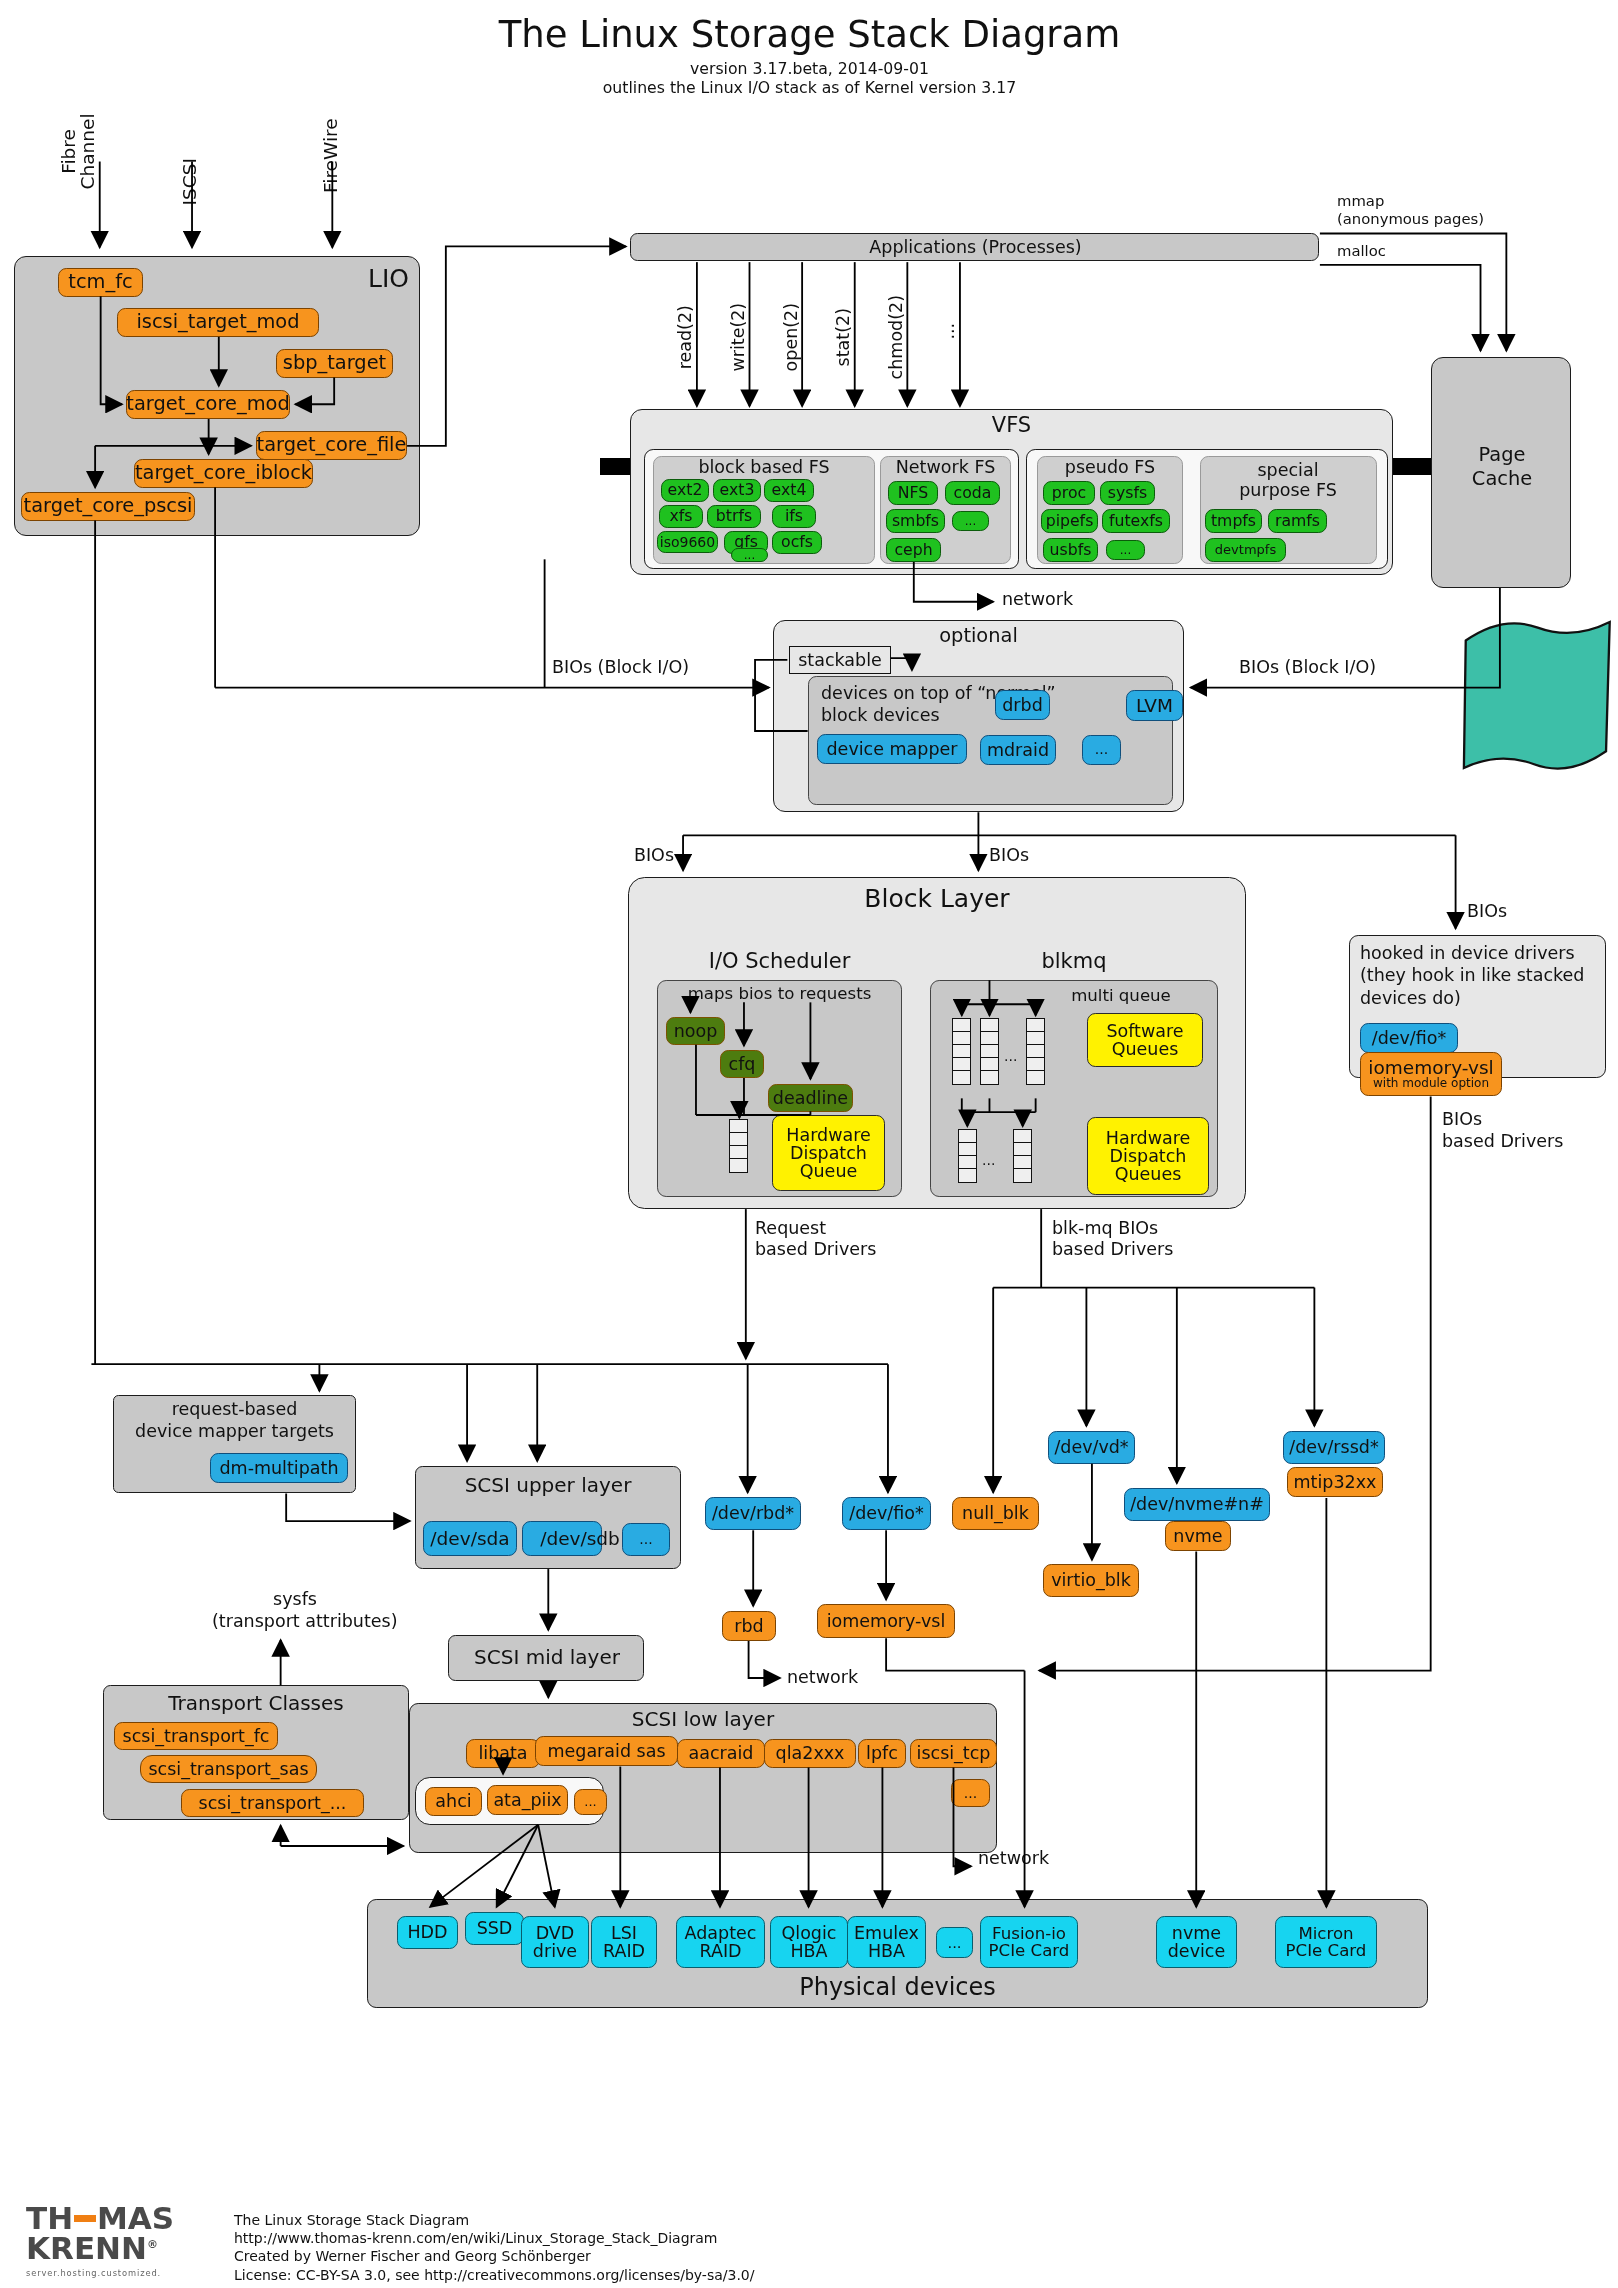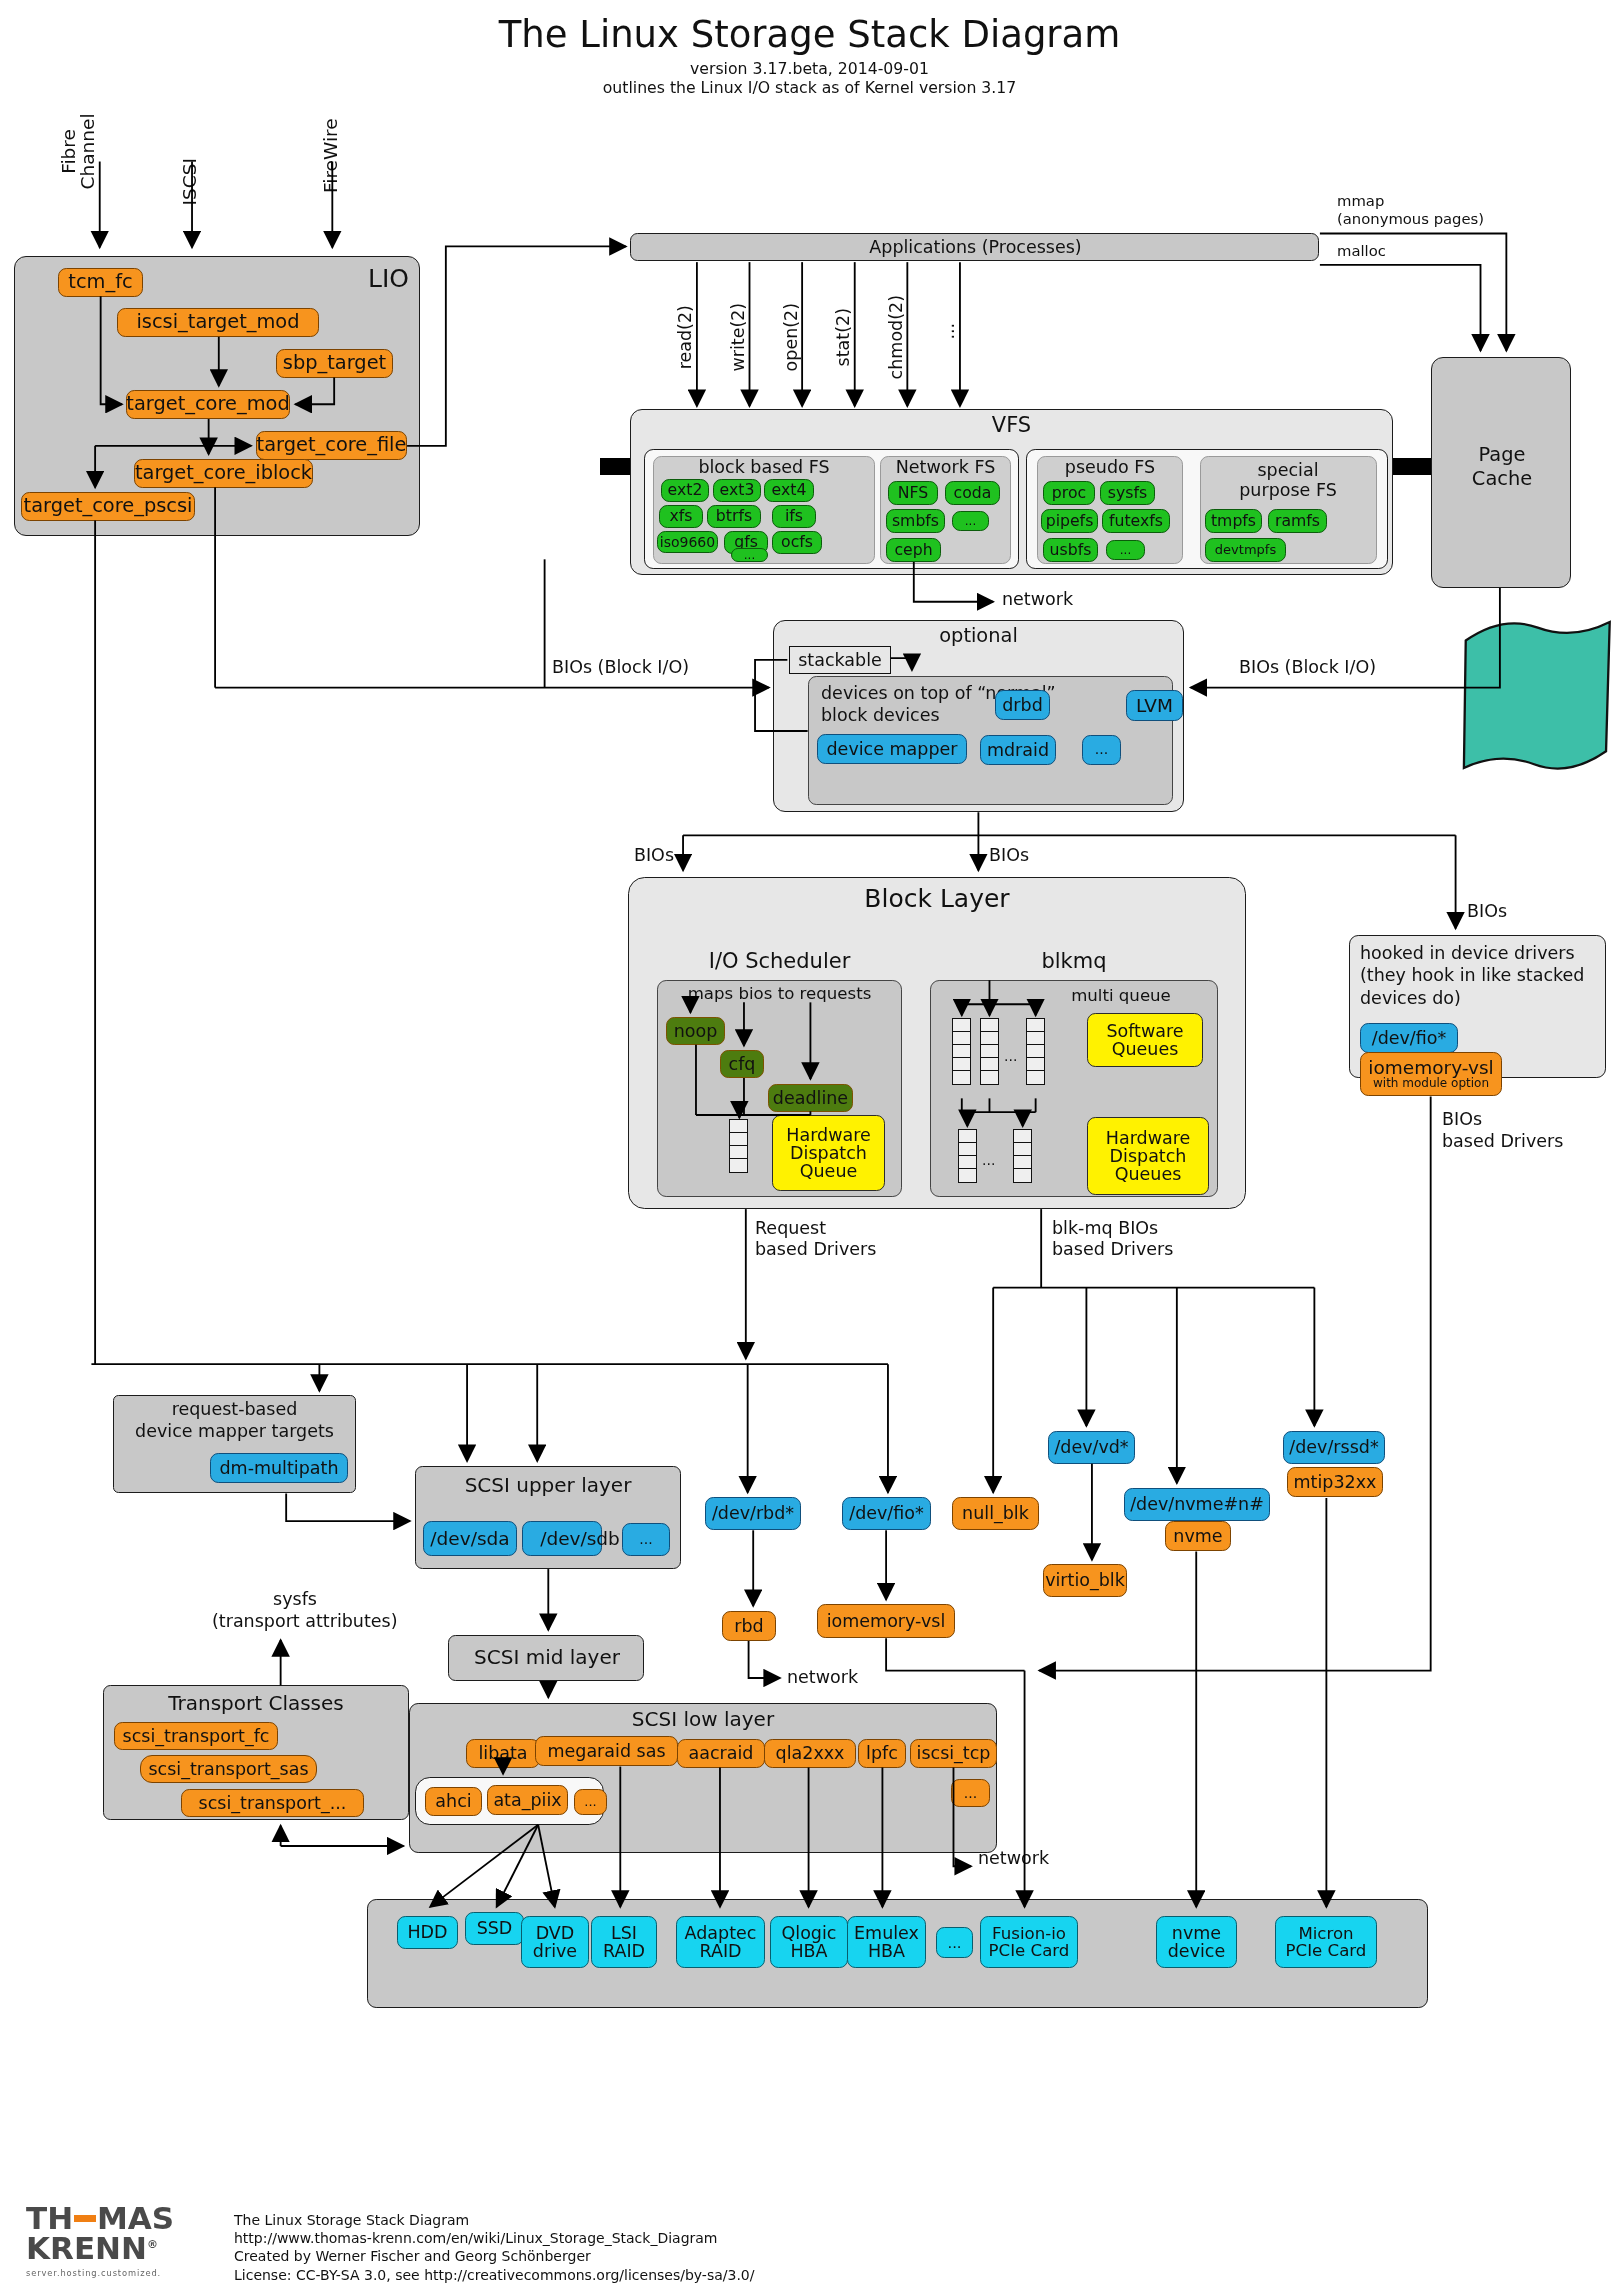--- a/index.html
+++ b/index.html
@@ -241,21 +241,21 @@
   <div class="box gb" style="left:415px;top:1466px;width:266px;height:103px;border-width:1.4px;border-radius:7.4px;"></div>
   <div class="t tc" style="left:415px;top:1473px;width:266px;font-size:20px;">SCSI upper layer</div>
   <div class="c b" style="left:423px;top:1521px;width:94px;height:35px;font-size:18.5px;">/dev/sda</div>
   <div class="c b" style="left:522px;top:1521px;width:80px;height:35px;font-size:18.5px;padding-left:36px;">/dev/sdb</div>
   <div class="c b" style="left:622px;top:1523px;width:48px;height:33px;font-size:14px;">...</div>
 
   <div class="c b" style="left:705px;top:1497px;width:96px;height:33px;font-size:17.5px;">/dev/rbd*</div>
   <div class="c b" style="left:842px;top:1497px;width:89px;height:33px;font-size:17.5px;">/dev/fio*</div>
   <div class="c o" style="left:952px;top:1497px;width:87px;height:33px;font-size:17.5px;">null_blk</div>
   <div class="c b" style="left:1048px;top:1431px;width:87px;height:33px;font-size:17.5px;">/dev/vd*</div>
-  <div class="c o" style="left:1043px;top:1564px;width:84px;height:33px;font-size:17.5px;">virtio_blk</div>
+  <div class="c o" style="left:1043px;top:1564px;width:96px;height:33px;font-size:17.5px;">virtio_blk</div>
   <div class="c b" style="left:1124px;top:1488px;width:146px;height:33px;font-size:17.5px;">/dev/nvme#n#</div>
   <div class="c o" style="left:1165px;top:1521px;width:66px;height:30px;font-size:17.5px;">nvme</div>
   <div class="c b" style="left:1283px;top:1431px;width:102px;height:33px;font-size:17.5px;">/dev/rssd*</div>
   <div class="c o" style="left:1287px;top:1467px;width:96px;height:30px;font-size:17.5px;">mtip32xx</div>
   <div class="c o" style="left:722px;top:1611px;width:54px;height:30px;font-size:17.5px;">rbd</div>
   <div class="c o" style="left:817px;top:1604px;width:138px;height:34px;font-size:17.5px;">iomemory-vsl</div>
   <div class="t" style="left:787px;top:1667px;font-size:17.5px;">network</div>
 
   <div class="t tc" style="left:212px;top:1589px;width:166px;font-size:17.5px;">sysfs</div>
   <div class="t tc" style="left:212px;top:1611px;width:166px;font-size:17.5px;">(transport attributes)</div>
@@ -279,20 +279,21 @@
   <div class="c o" style="left:858px;top:1739px;width:48px;height:29px;font-size:17.5px;">lpfc</div>
   <div class="c o" style="left:910px;top:1739px;width:87px;height:29px;font-size:17.5px;">iscsi_tcp</div>
   <div class="c o" style="left:951px;top:1779px;width:39px;height:28px;font-size:14px;">...</div>
   <div class="box wb" style="left:415px;top:1777px;width:189px;height:48px;border-radius:14.8px;"></div>
   <div class="c o" style="left:425px;top:1787px;width:57px;height:29px;font-size:17.5px;">ahci</div>
   <div class="c o" style="left:487px;top:1785px;width:81px;height:30px;font-size:17.5px;">ata_piix</div>
   <div class="c o" style="left:574px;top:1789px;width:33px;height:26px;font-size:13px;">...</div>
   <div class="t" style="left:978px;top:1848px;font-size:17.5px;">network</div>
 
   <div class="box gb" style="left:367px;top:1899px;width:1061px;height:109px;border-radius:9.2px;"></div>
+  <div class="t tc" style="left:367px;top:1973px;width:1061px;font-size:24px;">Physical devices</div>
   <div class="c cy" style="left:397px;top:1916px;width:61px;height:33px;font-size:17.5px;">
       <span>HDD</span>
     </div>
   <div class="c cy" style="left:465px;top:1912px;width:59px;height:33px;font-size:17.5px;">
       <span>SSD</span>
     </div>
   <div class="c cy" style="left:521px;top:1916px;width:68px;height:52px;font-size:17.5px;flex-direction:column;">
       <span>DVD</span>
       <span>drive</span>
     </div>

